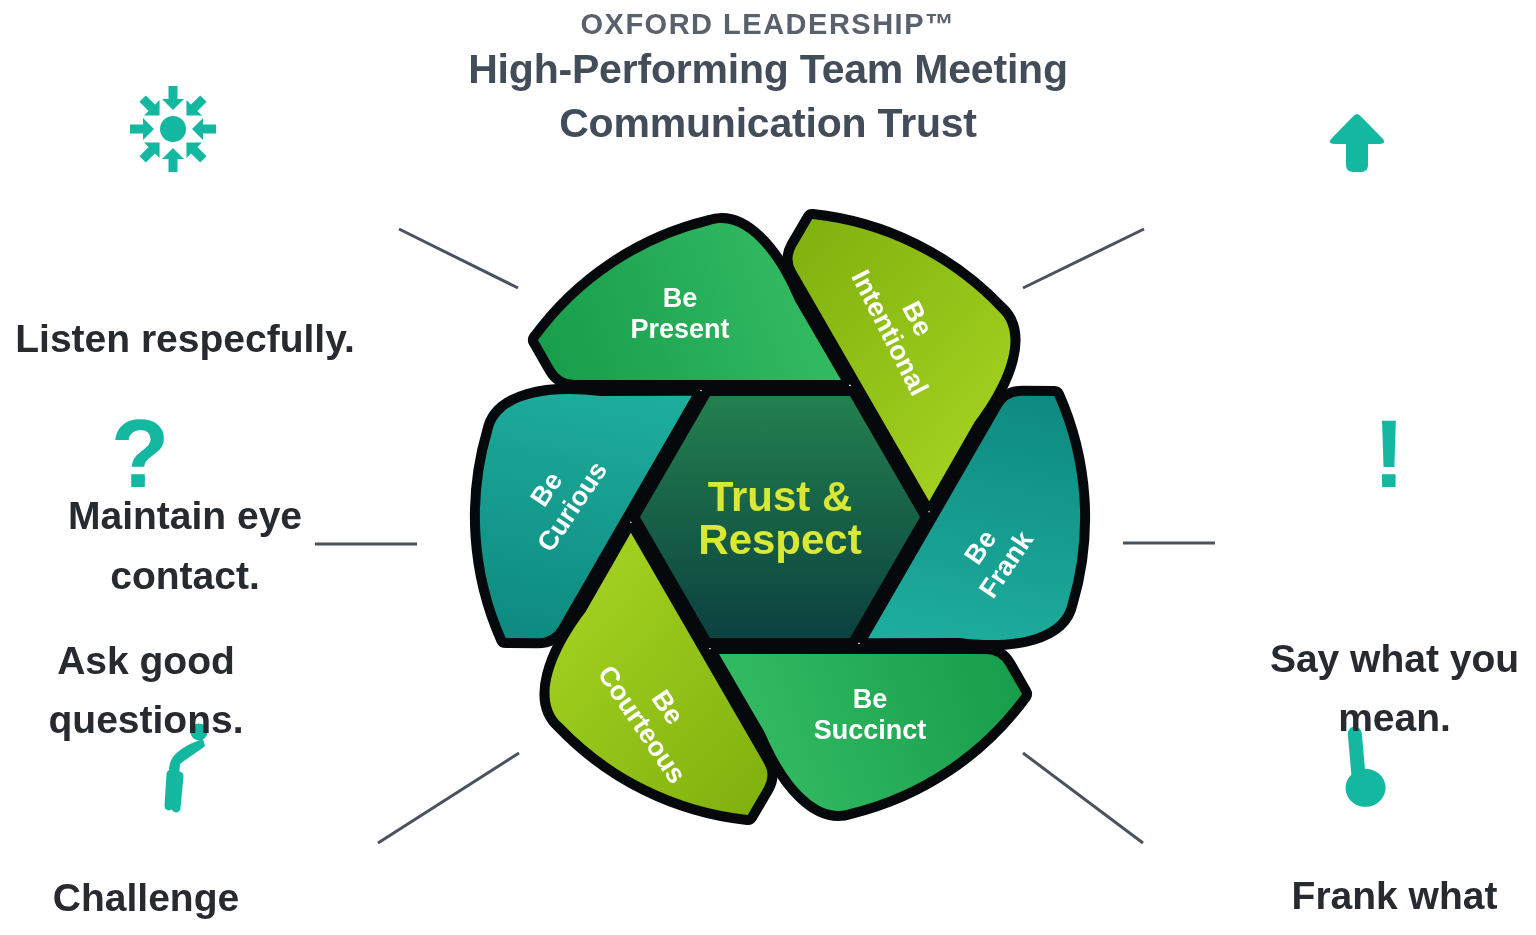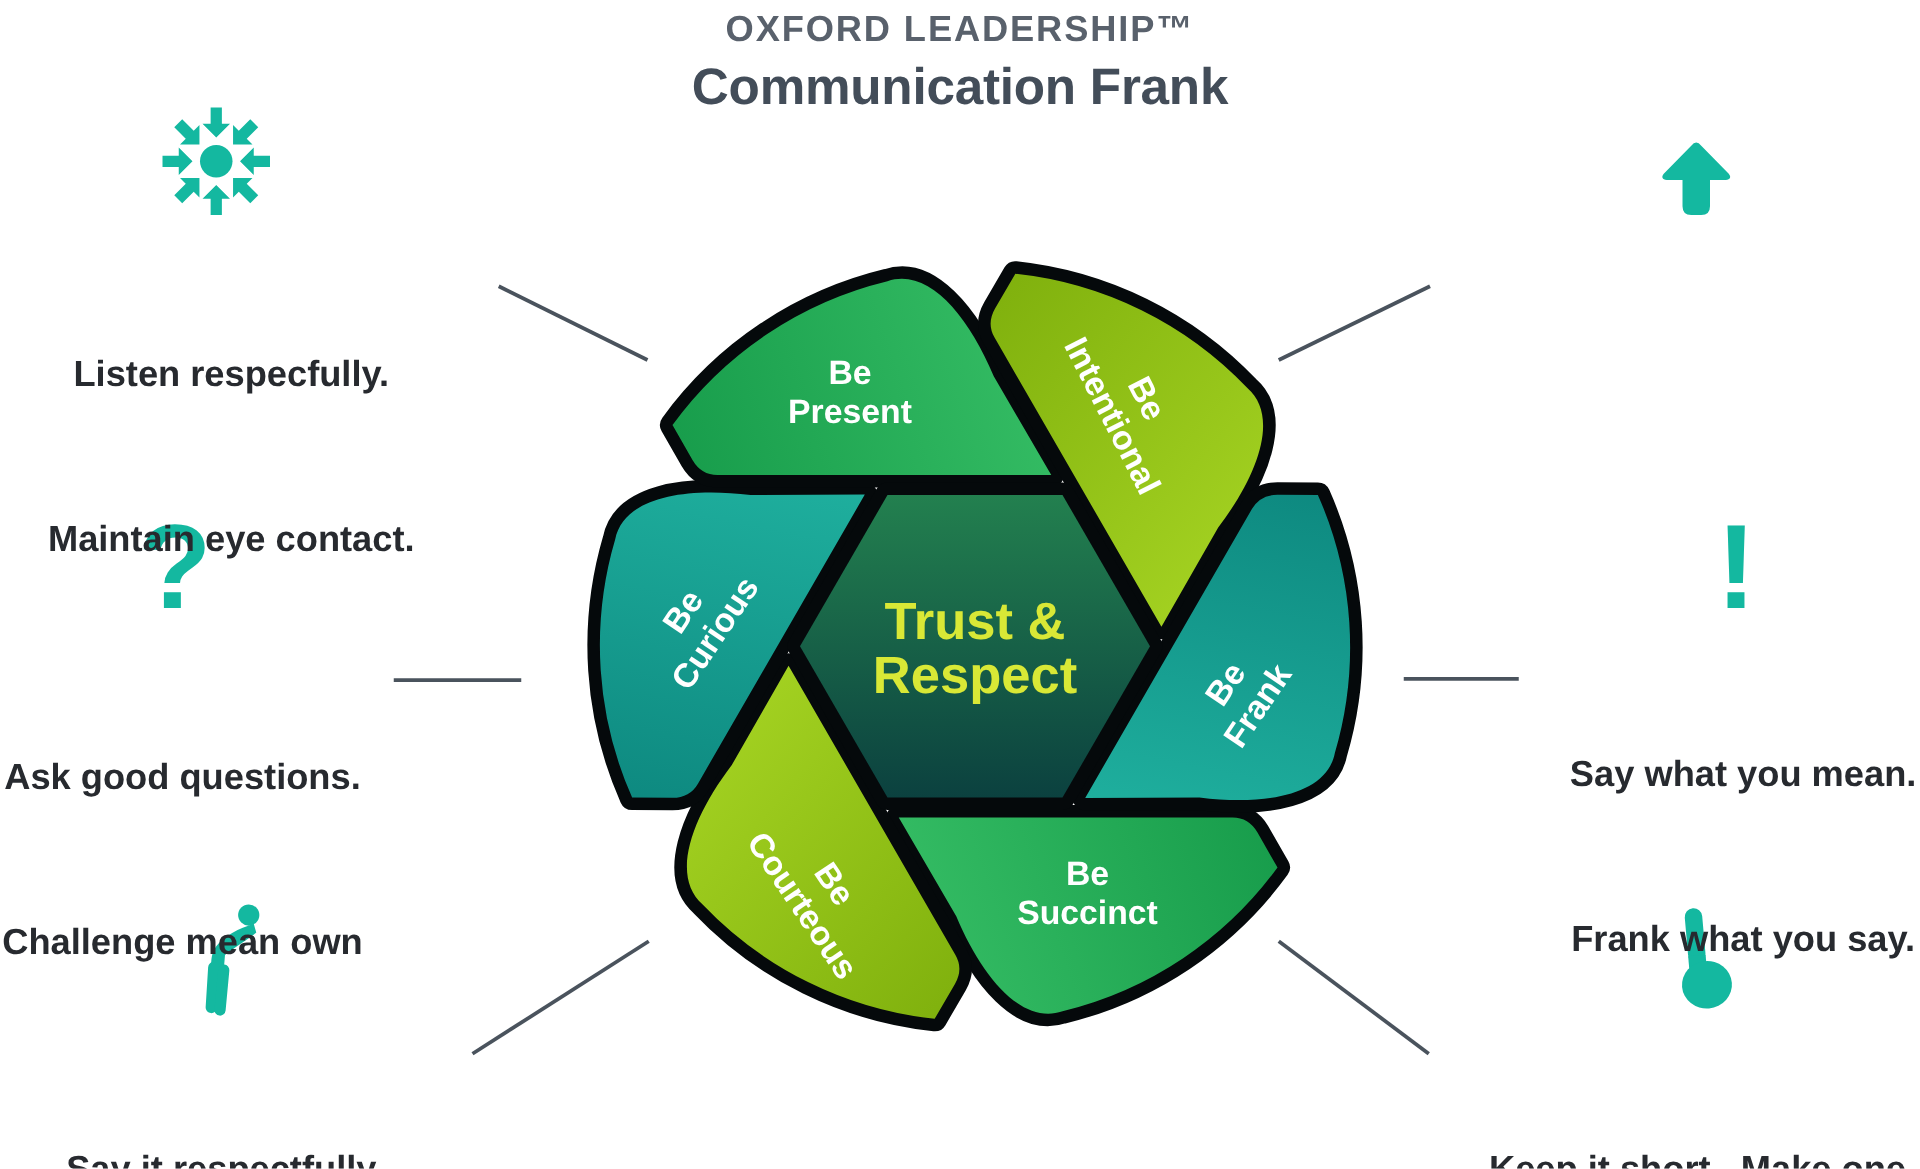--- a/index.html
+++ b/index.html
@@ -2,39 +2,40 @@
 <html><head>
 <meta charset="utf-8">
 <style>
   html,body{margin:0;padding:0;background:#ffffff;}
   .stage{position:relative;width:1536px;height:935px;background:#ffffff;overflow:hidden;
          font-family:"Liberation Sans",sans-serif;}
   .brand{position:absolute;top:8px;left:0;right:0;text-align:center;
          font-size:29px;font-weight:700;letter-spacing:1.5px;color:#59616c;}
   .title{position:absolute;top:42px;left:0;right:0;text-align:center;
          font-size:41px;font-weight:700;color:#434d59;line-height:1.32;letter-spacing:-0.2px;}
-  .note{position:absolute;text-align:center;font-size:29px;font-weight:600;
+  .note{position:absolute;text-align:center;font-size:39px;font-weight:600;
         color:#272a2f;line-height:1.52;white-space:pre-wrap;}
   .punct{position:absolute;color:#14b8a0;font-size:96px;font-weight:700;
          line-height:104px;text-align:center;}
   .copyright{position:absolute;top:900px;left:0;right:0;text-align:center;
              font-size:21px;font-weight:600;color:#59616d;}
   .seg-label{font-size:27px;font-weight:700;fill:#ffffff;}
   .center-label{font-size:42px;font-weight:700;}
   .abs{position:absolute;}
   svg{display:block;}
 </style>
 </head>
 <body>
 
 <div class="stage">
 
   <div class="brand">OXFORD LEADERSHIP™</div>
   <div class="title">
-    <div>Communication Frank</div>
+    <div>High-Performing Team Meeting</div>
+    <div>Communication Trust</div>
   </div>
 
   <svg class="abs" style="left:0;top:0;" width="1536" height="935" viewBox="0 0 1536 935">
     <line x1="399" y1="229" x2="518" y2="288" stroke-width="3" stroke="#4a535d"></line>
     <line x1="1144" y1="229" x2="1023" y2="288" stroke-width="3" stroke="#4a535d"></line>
     <line x1="315" y1="544" x2="417" y2="544" stroke-width="3" stroke="#4a535d"></line>
     <line x1="1123" y1="543" x2="1215" y2="543" stroke-width="3" stroke="#4a535d"></line>
     <line x1="378" y1="843" x2="519" y2="753" stroke-width="3" stroke="#4a535d"></line>
     <line x1="1023" y1="753" x2="1143" y2="843" stroke-width="3" stroke="#4a535d"></line>
   </svg>

